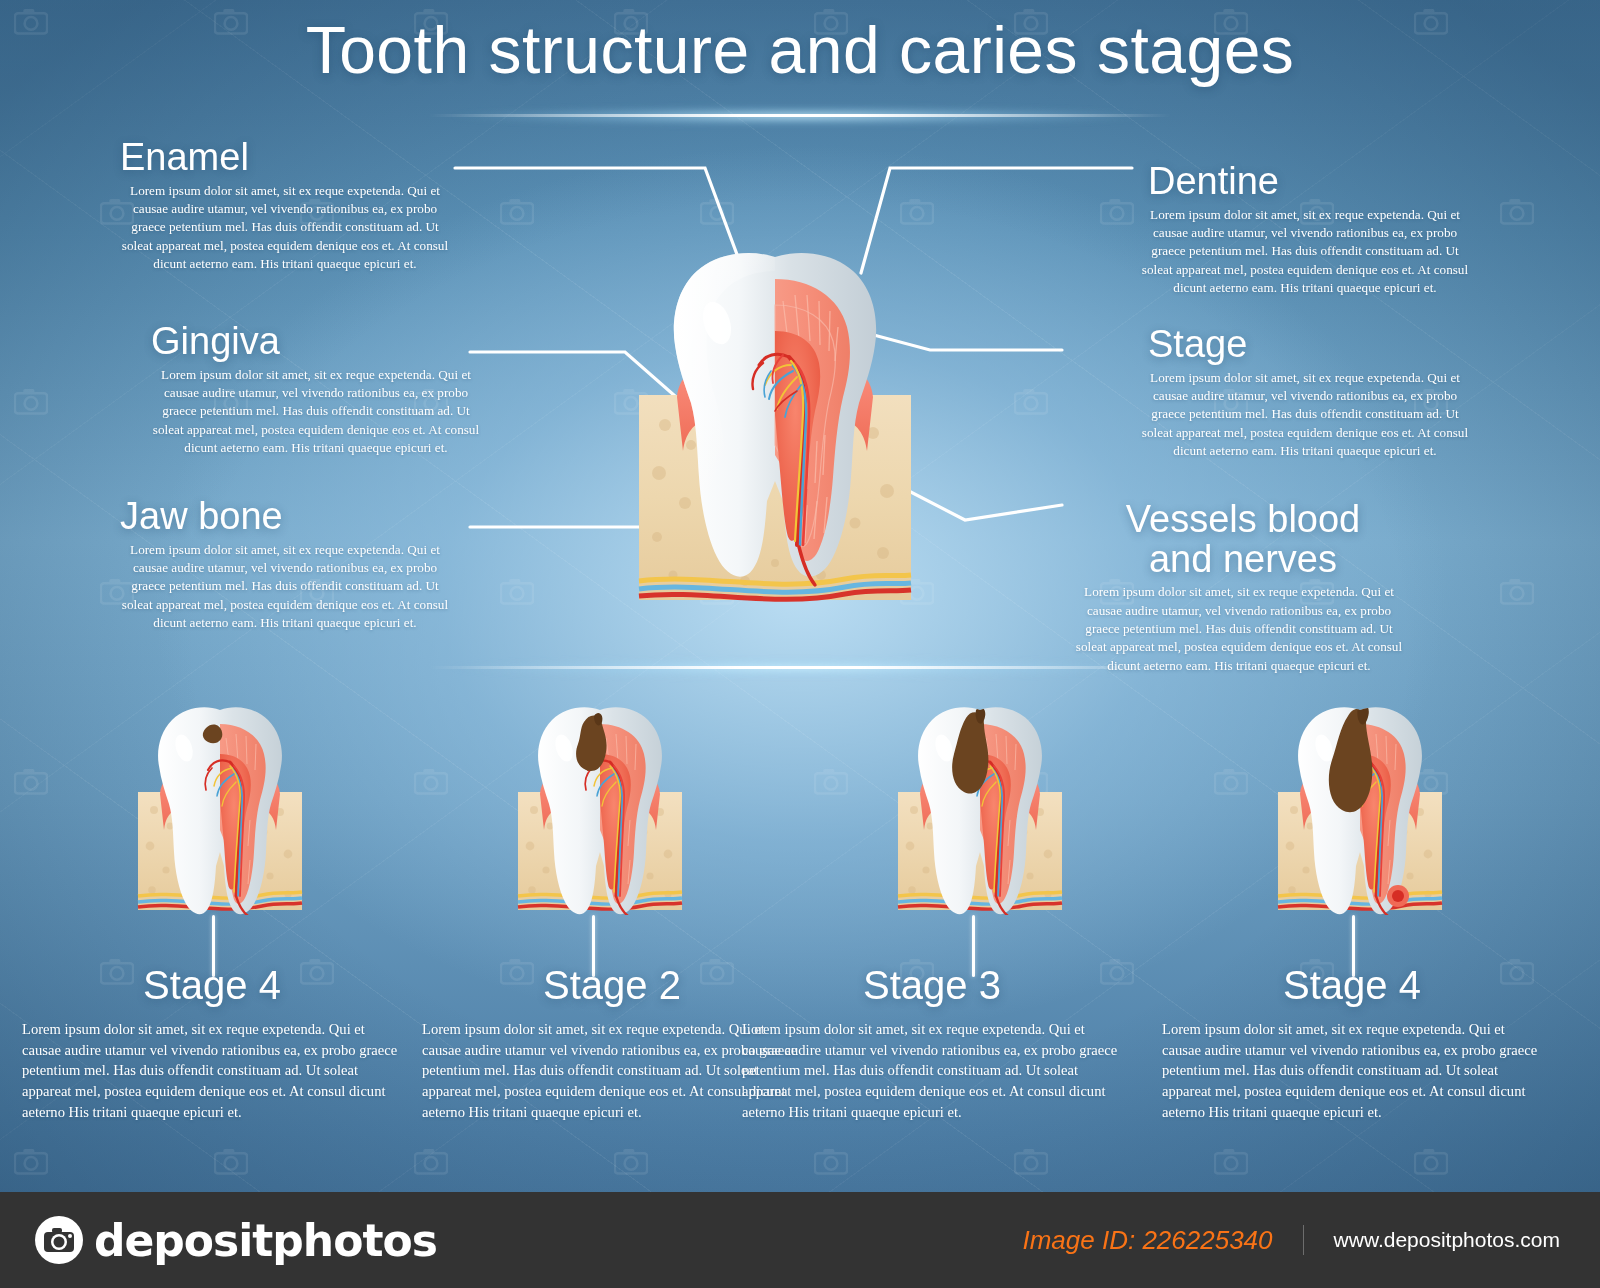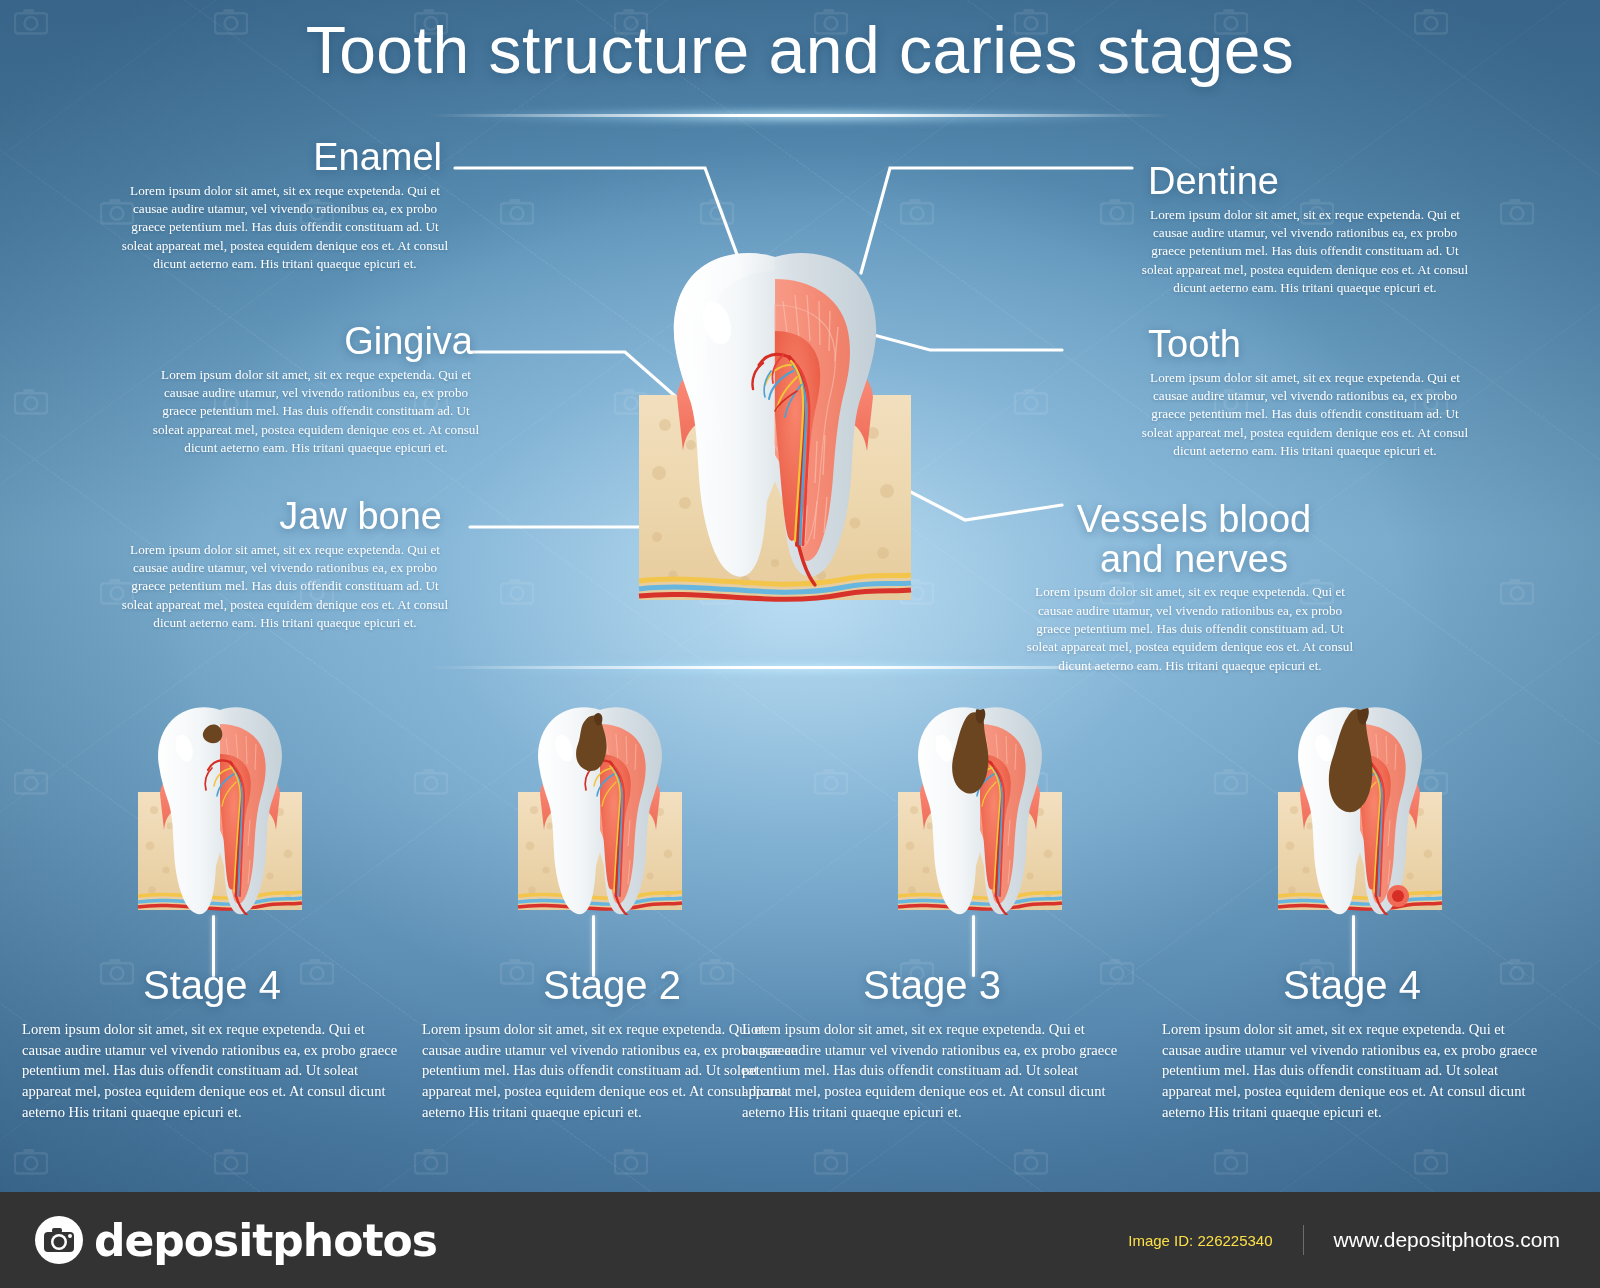--- a/index.html
+++ b/index.html
@@ -45,21 +45,21 @@
     font-size:66px;font-weight:400;color:#ffffff;letter-spacing:.5px;
     text-shadow:0 2px 10px rgba(30,70,105,.45);}
 
   
   .callout{position:absolute;}
   .callout .hd{color:#ffffff;font-size:38px;font-weight:400;line-height:1.04;
     text-shadow:0 2px 8px rgba(30,70,105,.40);white-space:pre-line;}
   .callout .body{color:#ffffff;font-size:13.2px;line-height:1.40;
     font-family:"Liberation Serif", serif;
     text-shadow:0 1px 3px rgba(30,70,105,.35);margin-top:4px;}
-  .callout.left  .hd, .callout.left  .body{text-align:right;}
+  .callout.left  .hd, .callout.left  .body{text-align:left;}
   .callout.right .hd, .callout.right .body{text-align:left;}
   .callout.left  .hd{padding-right:8px;}
   .callout.right .hd{padding-left:8px;}
   .callout.right .body{text-align:center;}
   .callout.left  .body{text-align:center;}
 
   
   #leaders{position:absolute;left:0;top:0;width:1600px;height:1288px;pointer-events:none;}
 
   
@@ -75,21 +75,21 @@
   .st-connector{position:absolute;width:3px;background:#ffffff;border-radius:2px;
     box-shadow:0 0 4px rgba(255,255,255,.5);}
 
   
   #footer{position:absolute;left:0;bottom:0;width:1600px;height:96px;
     background:#333333;display:flex;align-items:center;}
   #footer-logo{display:flex;align-items:center;margin-left:34px;}
   #footer-logo .lg-txt{color:#ffffff;font-size:44px;font-weight:700;letter-spacing:-1px;margin-left:10px;
     font-family:"DejaVu Sans", sans-serif;}
   #footer-right{margin-left:auto;display:flex;align-items:center;margin-right:40px;}
-  #footer-right .fid{color:#fde047;font-size:15px;}
+  #footer-right .fid{color:#f97316;font-size:26px;font-style:italic;}
   #footer-right .sep{width:1px;height:30px;background:#6d6d6d;margin:0 30px;}
   #footer-right .furl{color:#ffffff;font-size:21px;}
 </style>
 </head>
 <body>
 
 <div id="bg"></div>
 <div id="bg-lines"></div>
 <div id="bg-vign"></div>
 
@@ -690,30 +690,30 @@
   <div class="hd">Dentine</div>
   <div class="body">Lorem ipsum dolor sit amet, sit ex reque expetenda.
 Qui et causae audire utamur, vel vivendo
 rationibus ea, ex probo graece petentium mel.
 Has duis offendit constituam ad. Ut soleat appareat mel,
 postea equidem denique eos et. At consul dicunt aeterno eam.
 His tritani quaeque epicuri et.</div>
 </div>
 
 <div class="callout right" style="left:1140px;top:325px;width:330px;">
-  <div class="hd">Tooth</div>
+  <div class="hd">Stage</div>
   <div class="body">Lorem ipsum dolor sit amet, sit ex reque expetenda.
 Qui et causae audire utamur, vel vivendo
 rationibus ea, ex probo graece petentium mel.
 Has duis offendit constituam ad. Ut soleat appareat mel,
 postea equidem denique eos et. At consul dicunt aeterno eam.
 His tritani quaeque epicuri et.</div>
 </div>
 
-<div class="callout right" style="left:1025px;top:500px;width:330px;">
+<div class="callout right" style="left:1074px;top:500px;width:330px;">
   <div class="hd" style="text-align:center;">Vessels blood
 and nerves</div>
   <div class="body">Lorem ipsum dolor sit amet, sit ex reque expetenda.
 Qui et causae audire utamur, vel vivendo
 rationibus ea, ex probo graece petentium mel.
 Has duis offendit constituam ad. Ut soleat appareat mel,
 postea equidem denique eos et. At consul dicunt aeterno eam.
 His tritani quaeque epicuri et.</div>
 </div>
 

